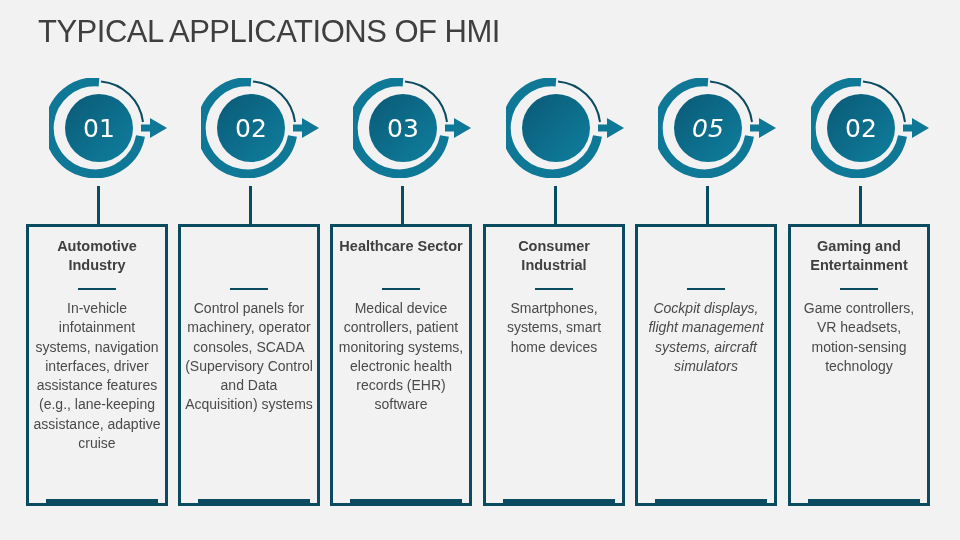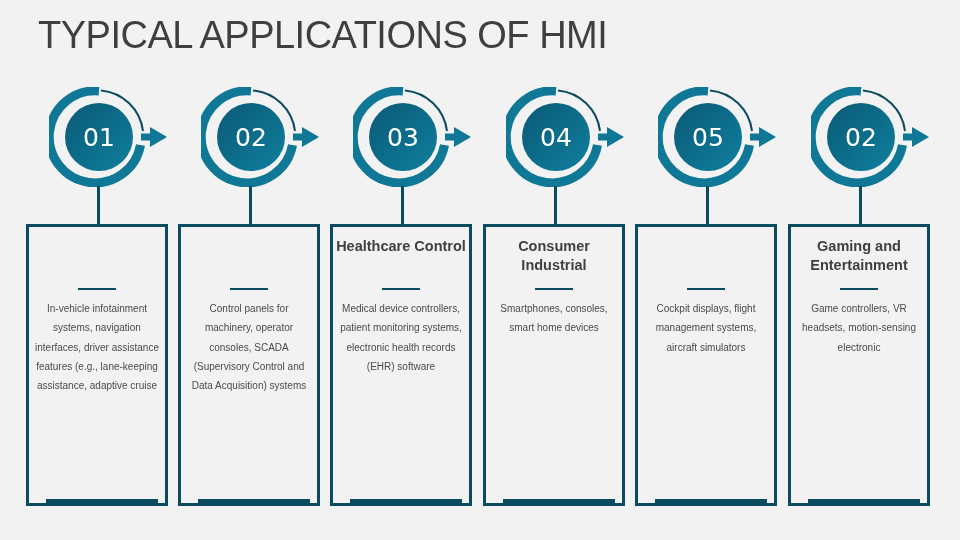--- a/index.html
+++ b/index.html
@@ -4,28 +4,28 @@
 <style>
   html, body { margin: 0; padding: 0; }
   body {
     width: 960px; height: 540px; overflow: hidden;
     background: #f2f2f2;
     font-family: "Liberation Sans", "DejaVu Sans", sans-serif;
     position: relative;
   }
   .title {
     position: absolute; left: 38px; top: 14px;
-    font-size: 38px; color: #3f3f3f; letter-spacing: -0.5px;
+    font-size: 31px; color: #3f3f3f; letter-spacing: -0.5px;
     font-family: "Liberation Sans", sans-serif;
   }
   .step {
     position: absolute; top: 0; width: 152px; height: 540px;
   }
   .badge {
-    position: absolute; left: 25px; top: 87px; width: 100px; height: 100px;
+    position: absolute; left: 25px; top: 78px; width: 100px; height: 100px;
   }
   .badge svg { position: absolute; left: 0; top: 0; }
   .badge-num {
     position: absolute; left: 16px; top: 16px; width: 68px; height: 68px;
     display: flex; align-items: center; justify-content: center;
     color: #ffffff; font-size: 25px; font-weight: normal;
     font-family: "DejaVu Sans", sans-serif;
   }
   .stem {
     position: absolute; left: 73px; top: 186px; width: 3px; height: 40px;
@@ -39,21 +39,21 @@
     position: absolute; left: 0; right: 0; top: 10px;
     text-align: center; font-weight: bold; font-size: 14.5px; line-height: 19px;
     color: #404040;
   }
   .card-divider {
     position: absolute; left: 50%; top: 61px; width: 38px; height: 2px;
     margin-left: -19px; background: #0b4b60;
   }
   .card-body {
     position: absolute; left: 4px; right: 4px; top: 72px;
-    text-align: center; font-size: 10px; line-height: 19.3px; color: #4a4a4a;
+    text-align: center; font-size: 14px; line-height: 19.3px; color: #4a4a4a;
   }
   .card-foot {
     position: absolute; left: 17px; bottom: -3px; width: 112px; height: 7px;
     background: #0b4b60;
   }
 </style>
 </head>
 <body>
 
 <div class="title">TYPICAL APPLICATIONS OF HMI</div>
@@ -75,20 +75,21 @@
 
         <path d="M92 50 L104 50" stroke="#0f7896" stroke-width="7" fill="none"></path>
         <path d="M101 40 L118 50 L101 60 Z" fill="#0f7896"></path>
 
         <circle cx="50" cy="50" r="34" fill="url(#grad0)"></circle>
       </svg>
       <div class="badge-num">01</div>
     </div>
     <div class="stem"></div>
     <div class="card">
+      <div class="card-title">Automotive Industry</div>
       <div class="card-divider"></div>
       <div class="card-body">In-vehicle infotainment systems, navigation interfaces, driver assistance features (e.g., lane-keeping assistance, adaptive cruise</div>
       <div class="card-foot"></div>
     </div>
   </div>
 
   <div class="step" style="left: 176px;">
     <div class="badge">
       <svg width="130" height="100" viewBox="0 0 130 100">
         <defs>
@@ -133,21 +134,21 @@
 
         <path d="M92 50 L104 50" stroke="#0f7896" stroke-width="7" fill="none"></path>
         <path d="M101 40 L118 50 L101 60 Z" fill="#0f7896"></path>
 
         <circle cx="50" cy="50" r="34" fill="url(#grad2)"></circle>
       </svg>
       <div class="badge-num">03</div>
     </div>
     <div class="stem"></div>
     <div class="card">
-      <div class="card-title">Healthcare Control</div>
+      <div class="card-title">Healthcare Sector</div>
       <div class="card-divider"></div>
       <div class="card-body">Medical device controllers, patient monitoring systems, electronic health records (EHR) software</div>
       <div class="card-foot"></div>
     </div>
   </div>
 
   <div class="step" style="left: 481px;">
     <div class="badge">
       <svg width="130" height="100" viewBox="0 0 130 100">
         <defs>
@@ -159,32 +160,31 @@
 
         <path d="M50 4 A46 46 0 1 0 91.5 58" fill="none" stroke="#0f7896" stroke-width="9"></path>
 
         <path d="M52 3.5 A46.5 46.5 0 0 1 94 44" fill="none" stroke="#0b4b60" stroke-width="2"></path>
 
         <path d="M92 50 L104 50" stroke="#0f7896" stroke-width="7" fill="none"></path>
         <path d="M101 40 L118 50 L101 60 Z" fill="#0f7896"></path>
 
         <circle cx="50" cy="50" r="34" fill="url(#grad3)"></circle>
       </svg>
-      <div class="badge-num">04</div>
     </div>
     <div class="stem"></div>
     <div class="card">
       <div class="card-title">Consumer Industrial</div>
       <div class="card-divider"></div>
-      <div class="card-body">Smartphones, consoles, smart home devices</div>
-      <div class="card-foot"></div>
-    </div>
-  </div>
-
-  <div class="step" style="left: 633px;">
+      <div class="card-body">Smartphones, systems, smart home devices</div>
+      <div class="card-foot"></div>
+    </div>
+  </div>
+
+  <div class="step" style="left: 633px; font-style: italic;">
     <div class="badge">
       <svg width="130" height="100" viewBox="0 0 130 100">
         <defs>
           <linearGradient id="grad4" x1="0" y1="0" x2="1" y2="1">
             <stop offset="0" stop-color="#0a5a76"></stop>
             <stop offset="1" stop-color="#0f7f9e"></stop>
           </linearGradient>
         </defs>
 
         <path d="M50 4 A46 46 0 1 0 91.5 58" fill="none" stroke="#0f7896" stroke-width="9"></path>
@@ -224,17 +224,17 @@
         <path d="M101 40 L118 50 L101 60 Z" fill="#0f7896"></path>
 
         <circle cx="50" cy="50" r="34" fill="url(#grad5)"></circle>
       </svg>
       <div class="badge-num">02</div>
     </div>
     <div class="stem"></div>
     <div class="card">
       <div class="card-title">Gaming and Entertainment</div>
       <div class="card-divider"></div>
-      <div class="card-body">Game controllers, VR headsets, motion-sensing electronic</div>
+      <div class="card-body">Game controllers, VR headsets, motion-sensing technology</div>
       <div class="card-foot"></div>
     </div>
   </div>
 </div>
 
 </body></html>

